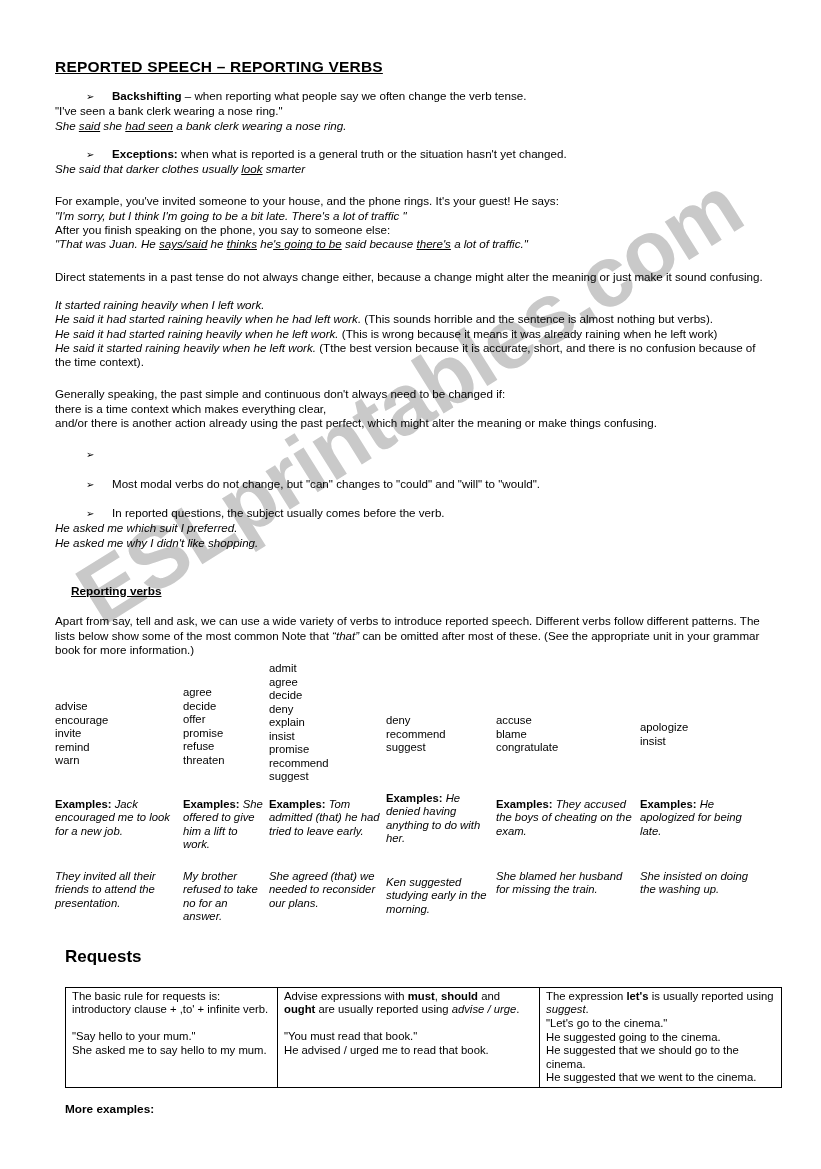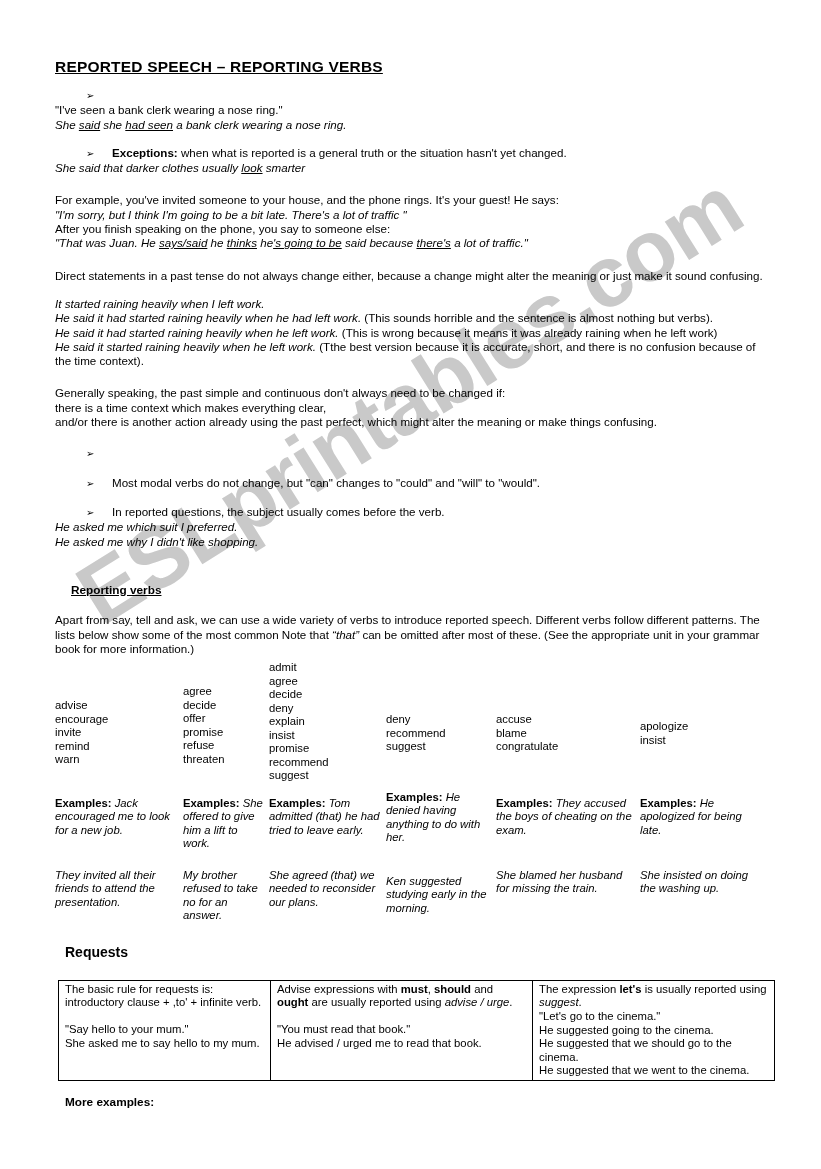--- a/index.html
+++ b/index.html
@@ -108,29 +108,29 @@
     font-weight: bold;
     font-size: 11.3px;
     line-height: 12.8px;
     padding-bottom: 2px;
   }
   .verb-list { white-space: pre-line; }
   .ex-cell { font-style: italic; }
   .ex-cell .lbl { font-style: normal; font-weight: bold; }
 
   .requests-head {
-    font-size: 14px;
+    font-size: 17px;
     font-weight: bold;
     line-height: 15px;
     padding-left: 10px;
   }
 
   table.requests {
     width: 716px;
-    margin-left: 3px;
+    margin-left: 10px;
     border-collapse: collapse;
     table-layout: fixed;
     font-size: 11.3px;
     line-height: 13.6px;
   }
   table.requests td {
     border: 1px solid #000000;
     vertical-align: top;
     padding: 2px 5px 2px 6px;
   }
@@ -152,20 +152,21 @@
   </div>
 
   <div id="content">
 
     <h1 class="title">REPORTED SPEECH – REPORTING VERBS</h1>
 
     <div class="gap-sm"></div>
 
     <div class="bullet-row">
       <span class="arrow">➢</span>
+      <span class="btext"><span class="bd">Backshifting</span><span> – when reporting what people say we often change the verb tense.</span></span>
     </div>
     <p class="p">"I've seen a bank clerk wearing a nose ring."</p>
     <p class="p it"><span>She </span><span class="u">said</span><span> she </span><span class="u">had seen</span><span> a bank clerk wearing a nose ring.</span></p>
 
     <div class="gap-md"></div>
 
     <div class="bullet-row">
       <span class="arrow">➢</span>
       <span class="btext"><span class="bd">Exceptions:</span><span> when what is reported is a general truth or the situation hasn't yet changed.</span></span>
     </div>

